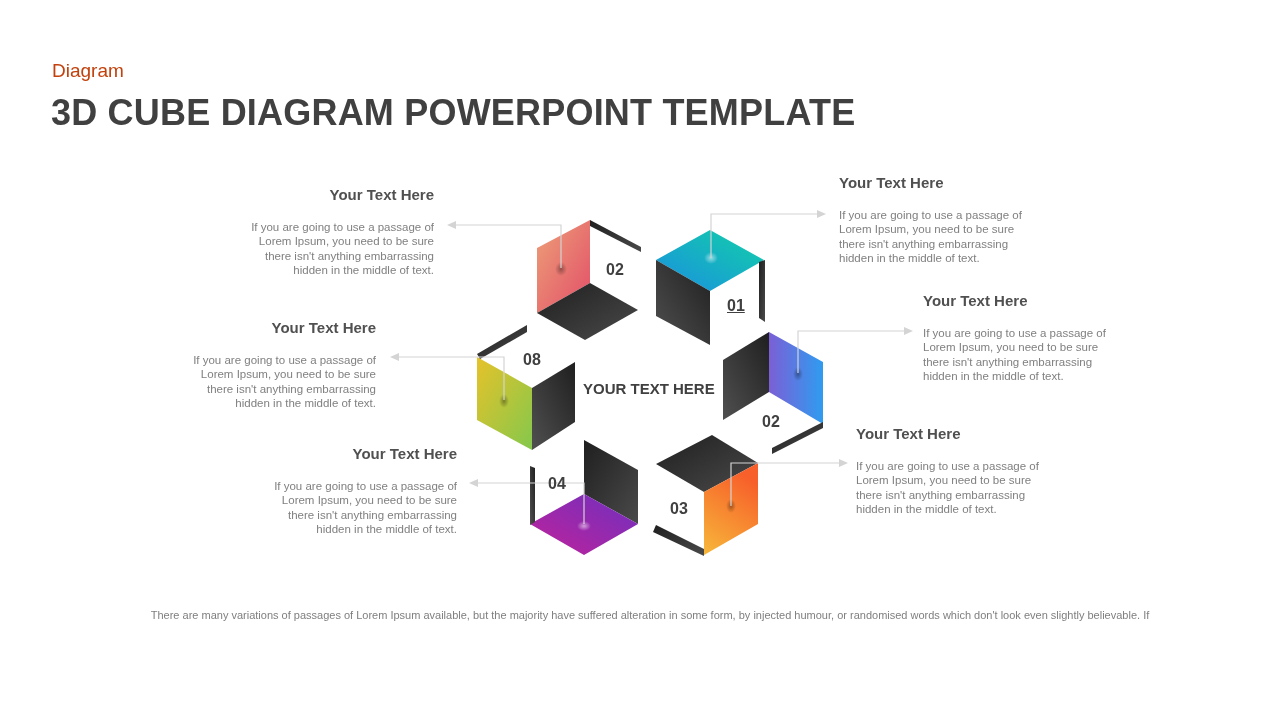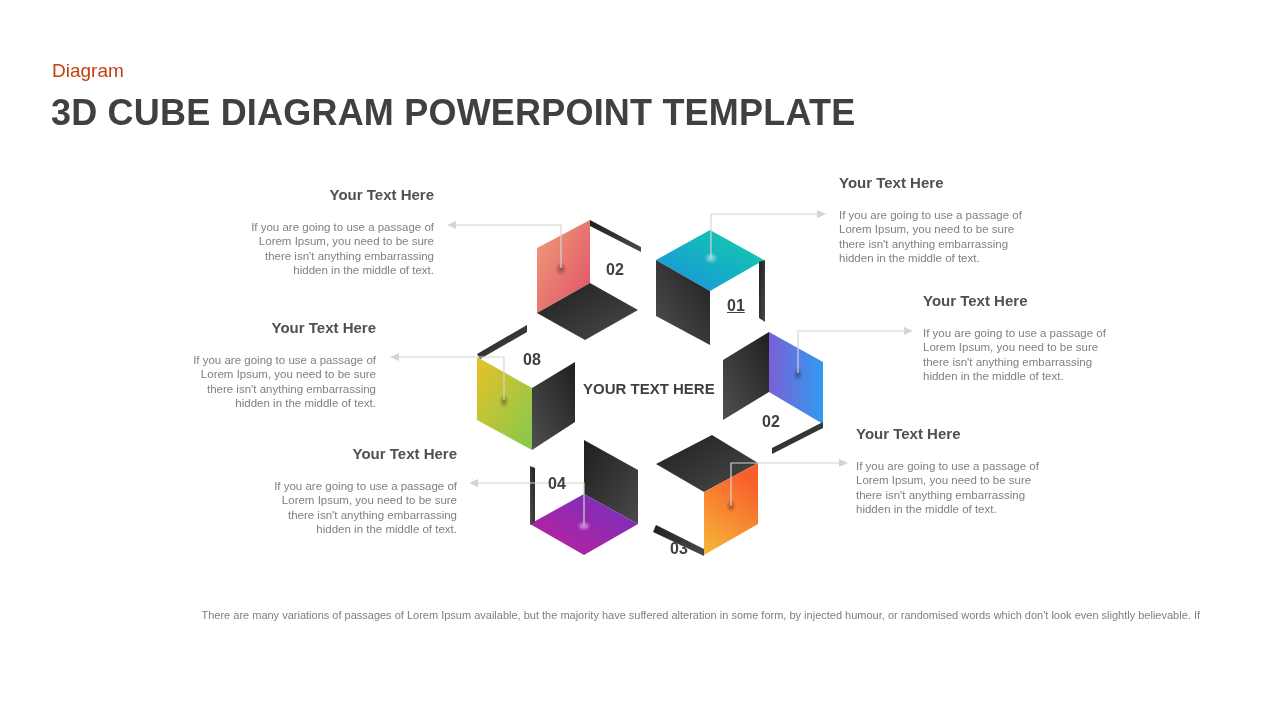--- a/index.html
+++ b/index.html
@@ -6,21 +6,21 @@
   body { width:1280px; height:720px; position:relative; overflow:hidden; font-family:"Liberation Sans", sans-serif; }
   .subtitle { position:absolute; left:52px; top:60px; font-size:19px; color:#c2410c; }
   .title { position:absolute; left:51px; top:92px; font-size:36px; font-weight:bold; color:#404040; letter-spacing:0.2px; white-space:nowrap;text-align:center; }
   .callout { position:absolute; width:260px; }
   .callout .ct { font-size:15px; font-weight:bold; color:#505050; line-height:18px; }
   .callout .cb { font-size:11.5px; color:#808080; line-height:14.3px; margin-top:16px; }
   .callout.right-align { text-align:right; }
   .callout.left-align { text-align:left; }
   .num { position:absolute; font-size:16px; font-weight:bold; color:#404040; }
   .center-text { position:absolute; left:583px; top:380px; font-size:15px; font-weight:bold; color:#404040; white-space:nowrap; }
-  .footer { position:absolute; left:100px; top:608px; width:1100px; text-align:right; font-size:11px; color:#7f7f7f; line-height:14.3px; }
+  .footer { position:absolute; left:100px; top:608px; width:1100px; text-align:center; font-size:11px; color:#7f7f7f; line-height:14.3px; }
   svg.diagram { position:absolute; left:0; top:0; }
 </style>
 </head>
 <body>
 
 <div class="subtitle">Diagram</div>
 <div class="title">3D CUBE DIAGRAM POWERPOINT TEMPLATE</div>
 
 <svg class="diagram" width="1280" height="720" viewBox="0 0 1280 720" xmlns="http://www.w3.org/2000/svg">
   <defs>
@@ -122,21 +122,21 @@
     <polygon points="913,331 904,327 904,335"></polygon>
     <polygon points="848,463 839,459 839,467"></polygon>
     <polygon points="469,483 478,479 478,487"></polygon>
     <polygon points="390,357 399,353 399,361"></polygon>
   </g>
 </svg>
 
 <div class="num" style="left:606px; top:261px;">02</div>
 <div class="num" style="left:727px; top:297px;text-decoration:underline;">01</div>
 <div class="num" style="left:762px; top:413px;">02</div>
-<div class="num" style="left:670px; top:500px;margin-top:40px;">03</div>
+<div class="num" style="left:670px; top:500px;">03</div>
 <div class="num" style="left:548px; top:475px;text-align:center;">04</div>
 <div class="num" style="left:523px; top:351px;">08</div>
 
 <div class="center-text">YOUR TEXT HERE</div>
 
 <div class="callout right-align" style="left:174px; top:186px;">
   <div class="ct">Your Text Here</div>
   <div class="cb">
     <div>If you  are going to use a passage of</div>
     <div>Lorem Ipsum, you need to  be sure</div>

